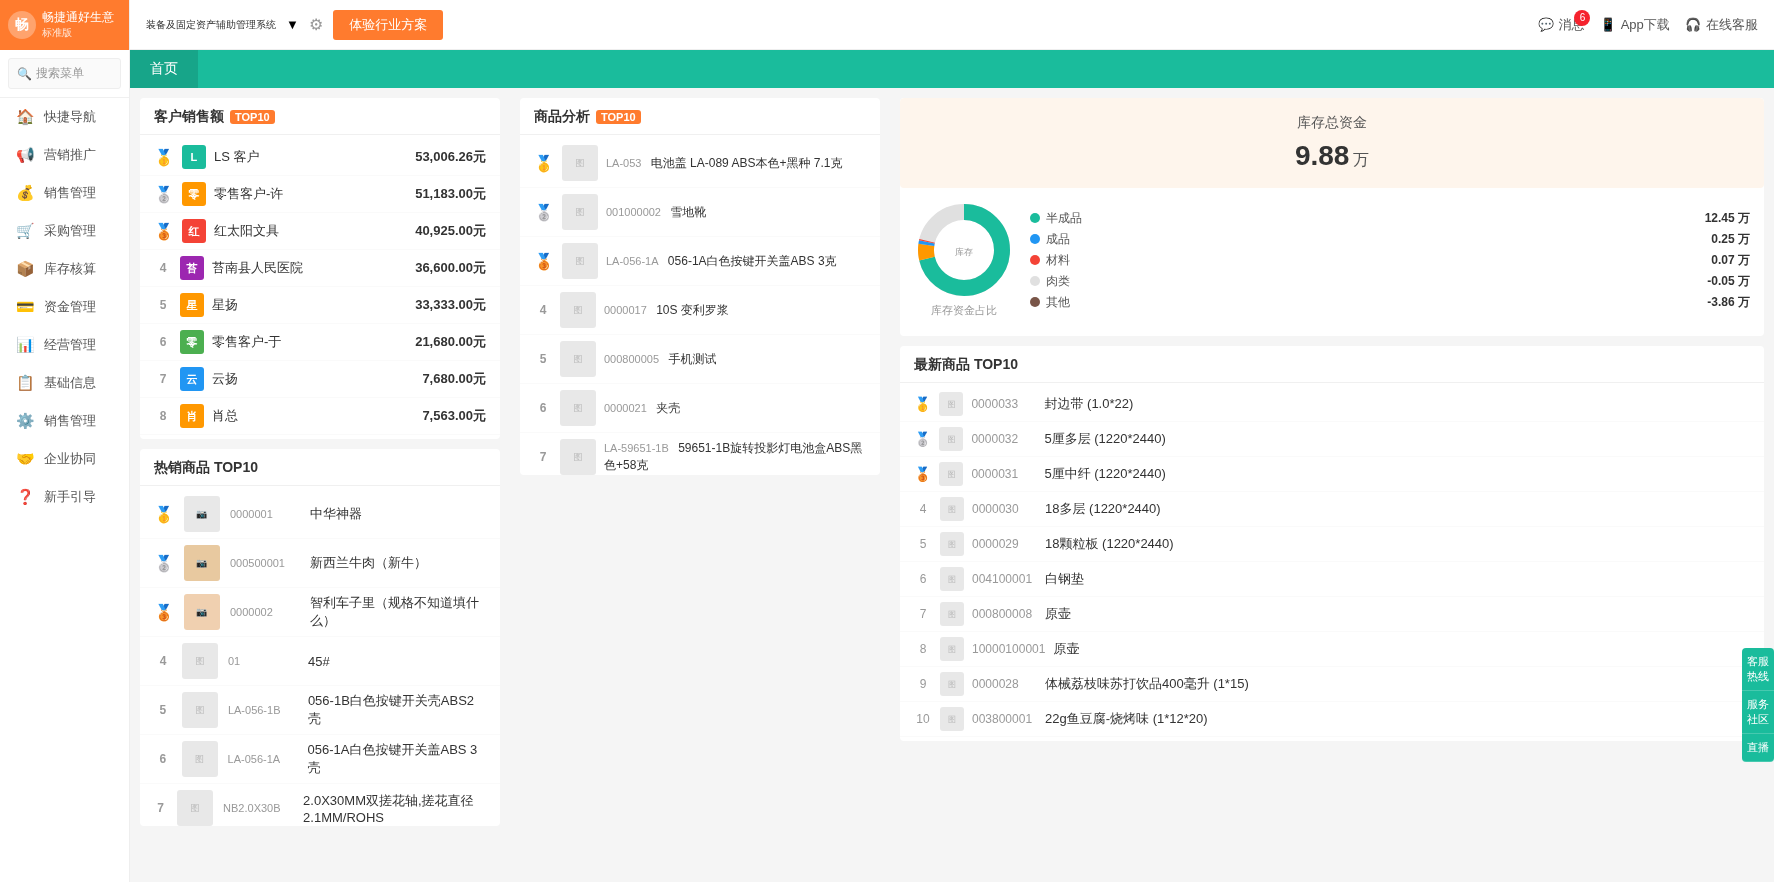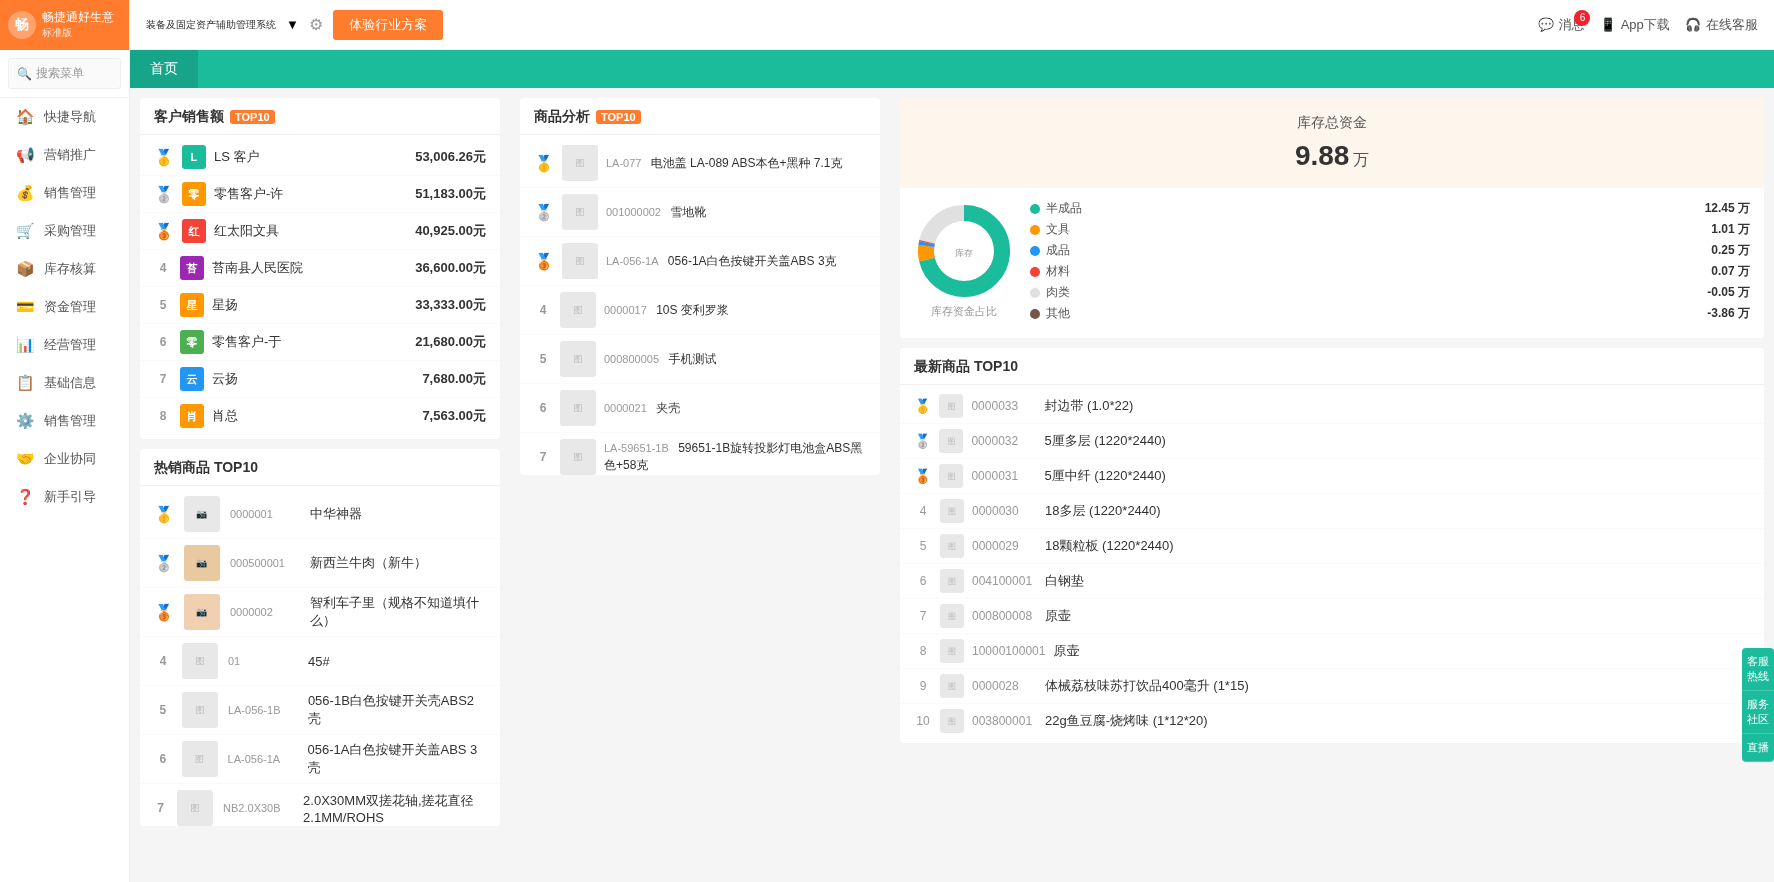--- a/index.html
+++ b/index.html
@@ -497,21 +497,21 @@
           <span>商品分析</span>
           <span class="top-badge">TOP10</span>
         </div>
         <div class="rank-list scroll-list" id="product-rank-list">
         <div class="rank-row">
     <span style="color:#ff9800;font-size:16px;">🥇</span>
     <div class="prod-img">
                 <span style="font-size:9px;color:#bbb;">图</span>
               </div>
     <div class="rank-product-info">
-      <span style="color:#999;font-size:11px;">LA-077</span>
+      <span style="color:#999;font-size:11px;">LA-053</span>
       <span style="margin-left:6px;">电池盖 LA-089 ABS本色+黑种 7.1克</span>
     </div>
   </div>
             <div class="rank-row">
     <span style="color:#aaa;font-size:16px;">🥈</span>
     <div class="prod-img">
                 <span style="font-size:9px;color:#bbb;">图</span>
               </div>
     <div class="rank-product-info">
       <span style="color:#999;font-size:11px;">001000002</span>
@@ -599,25 +599,20 @@
             </svg>
             <div class="stock-ratio-label">库存资金占比</div>
           </div>
           <div class="legend-list" id="stock-legend">
           <div class="legend-item">
     <div class="legend-dot" style="background:#1abc9c;"></div>
     <span class="legend-label">半成品</span>
     <span class="legend-value">12.45 万</span>
   </div>
               <div class="legend-item">
-    <div class="legend-dot" style="background:#ff9800;"></div>
-    <span class="legend-label">文具</span>
-    <span class="legend-value">1.01 万</span>
-  </div>
-              <div class="legend-item">
     <div class="legend-dot" style="background:#2196f3;"></div>
     <span class="legend-label">成品</span>
     <span class="legend-value">0.25 万</span>
   </div>
               <div class="legend-item">
     <div class="legend-dot" style="background:#f44336;"></div>
     <span class="legend-label">材料</span>
     <span class="legend-value">0.07 万</span>
   </div>
               <div class="legend-item">

